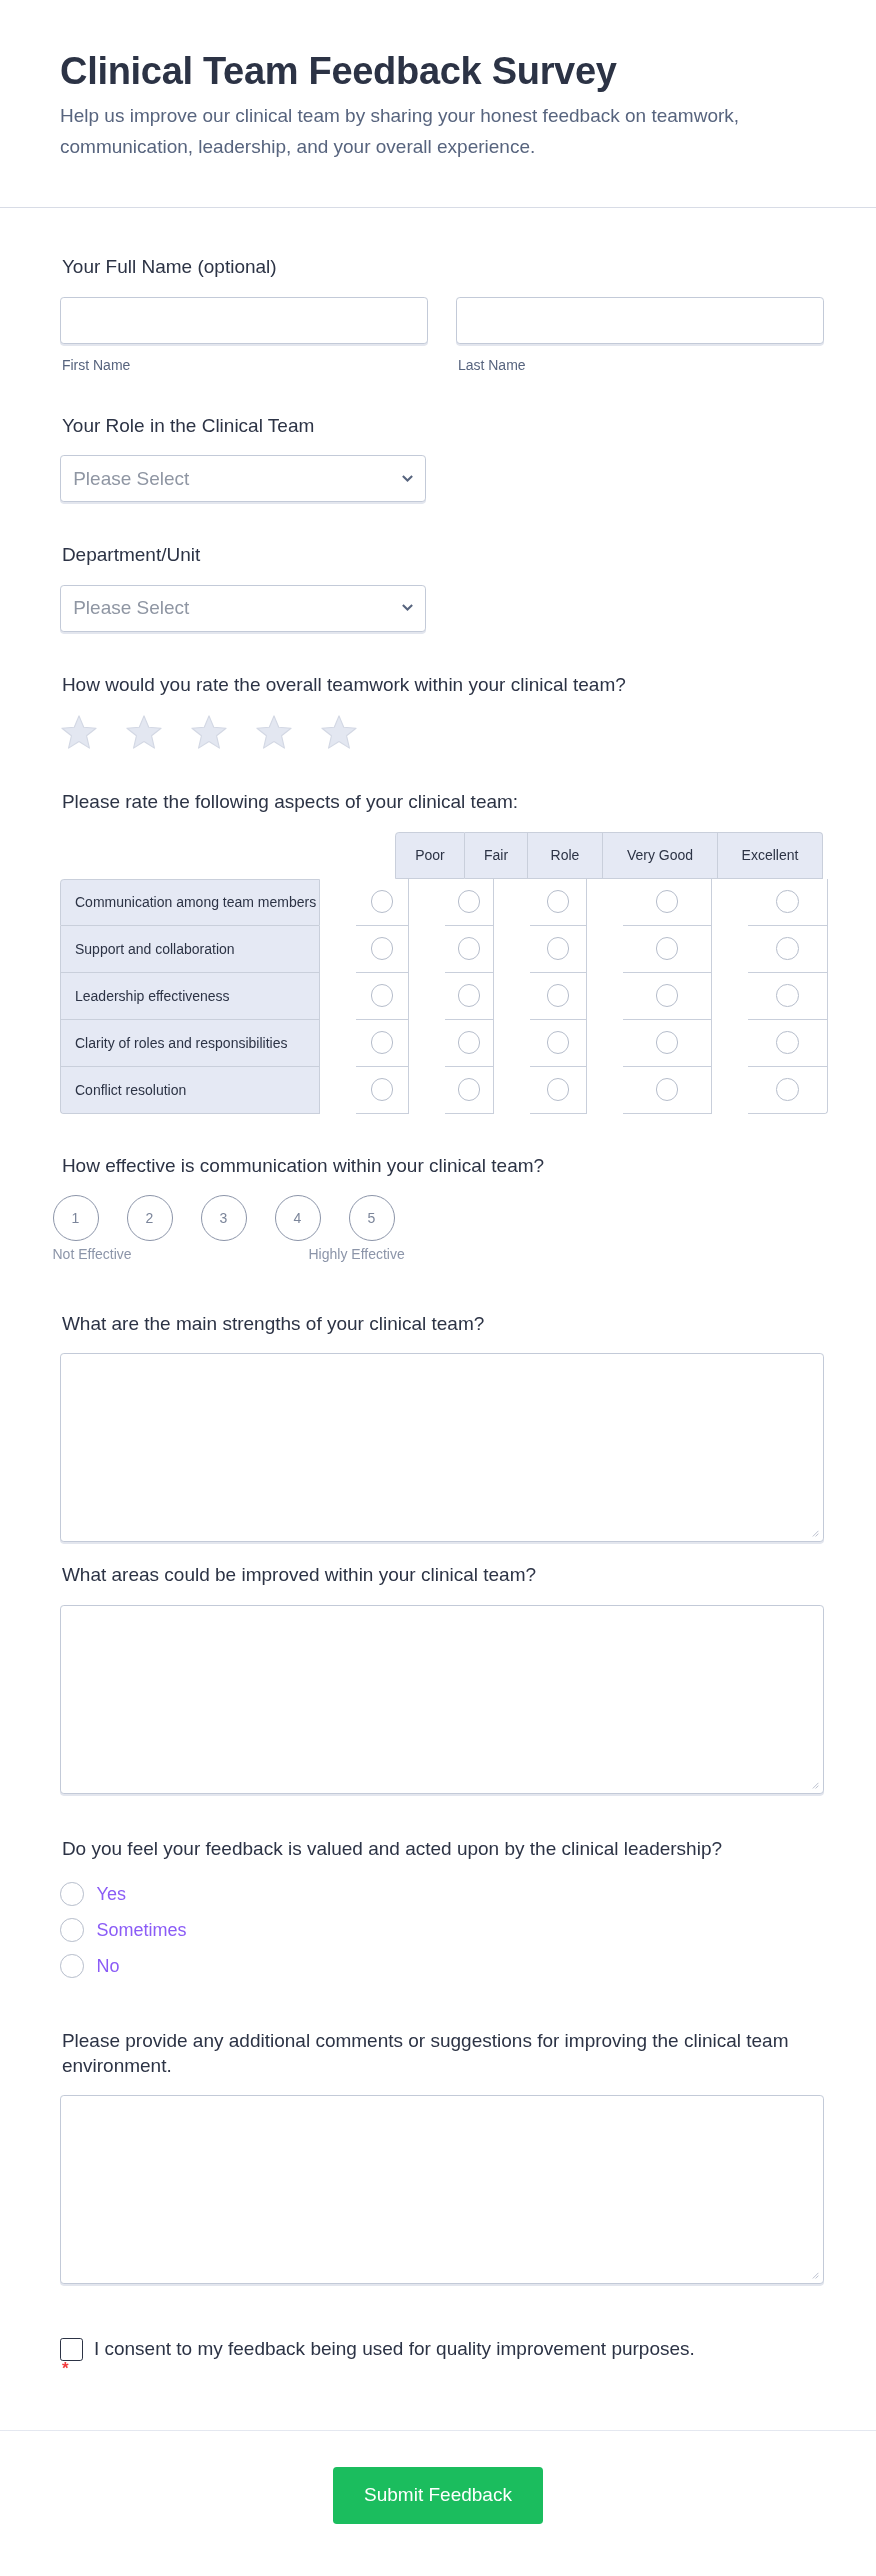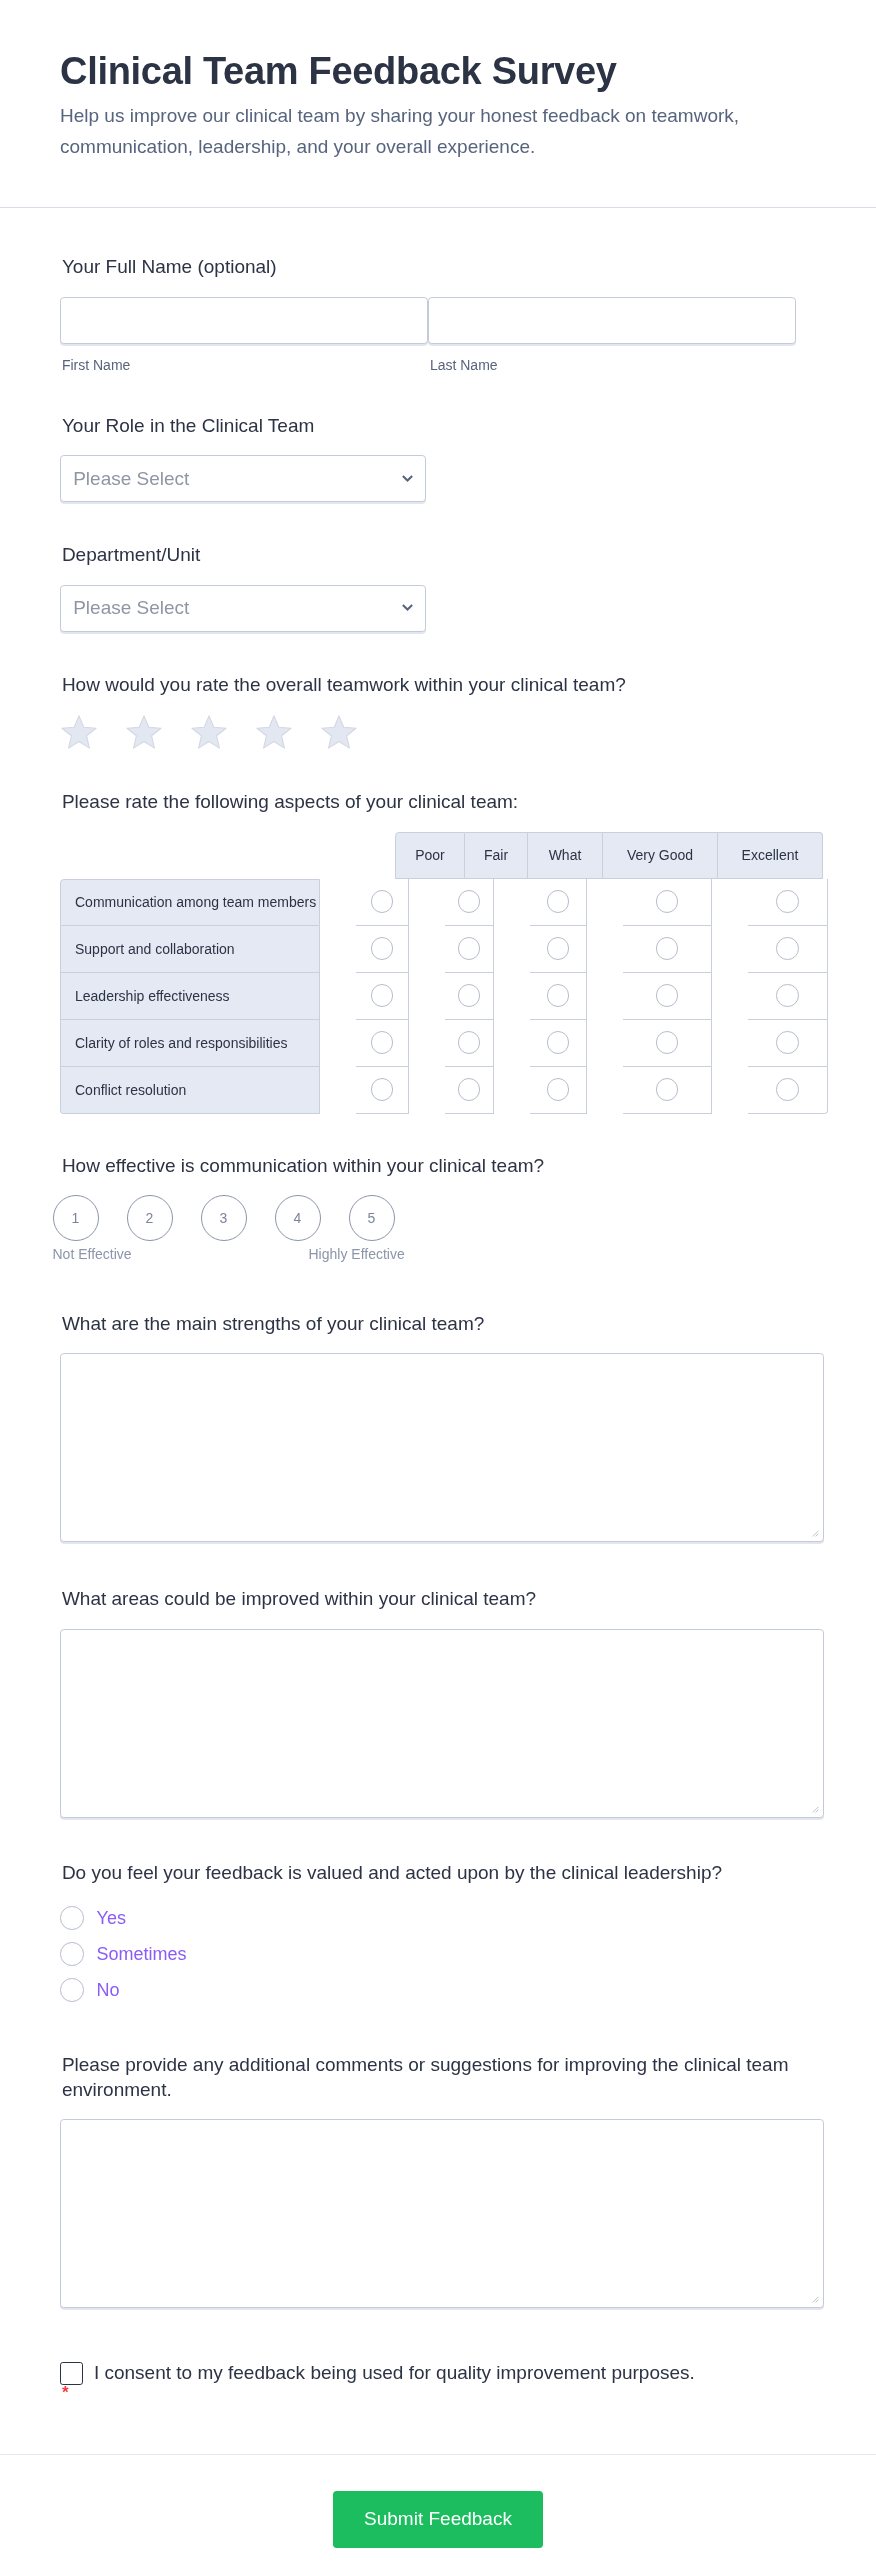--- a/index.html
+++ b/index.html
@@ -7,21 +7,21 @@
   body { font-family: "Liberation Sans", "DejaVu Sans", sans-serif; color: #2c3345; }
 
   .header { padding: 49px 60px 45px 60px; border-bottom: 0.9px solid #d8dce6; height: 208px; }
   .title { font-size: 38px; font-weight: 700; color: #2c3345; letter-spacing: -0.3px; line-height: 45px; }
   .subtitle { margin-top: 5.7px; font-size: 19px; line-height: 31px; color: #57647e; }
 
   .form { padding: 0 47px 0 60px; }
   .q { position: relative; }
   .q-label { font-size: 19px; color: #2c3345; line-height: 24.5px; padding-left: 1.9px; }
 
-  .name-row { display: flex; margin-top: 17px; }
+  .name-row { display: flex; gap: 28px; margin-top: 17px; }
   .name-col { width: 368px; }
   .text-input { width: 368px; height: 47px; border: 0.9px solid #c3cad8; border-radius: 3.8px; background: #fff; display: block; box-shadow: 0 1.9px 0 #e3e6ee; }
   .sub-label { margin-top: 13px; font-size: 14px; color: #57647e; padding-left: 1.9px; }
 
   .select { width: 366px; height: 47px; border: 0.9px solid #c3cad8; border-radius: 3.8px; background: #fff; display: flex; align-items: center; justify-content: space-between; padding: 0 11.3px 0 12.2px; margin-top: 17px; box-shadow: 0 1.9px 0 #e3e6ee; }
   .select-text { font-size: 19px; color: #8f96a3; }
   .chev { width: 13px; height: 9.4px; }
 
   .stars { display: flex; gap: 27px; margin-top: 17px; padding-left: 0; }
   .star { width: 38px; height: 36px; }
@@ -124,21 +124,21 @@
         </svg>
     </div>
   </div>
 
   <div class="q" style="padding-top:40px;">
     <div class="q-label">Please rate the following aspects of your clinical team:</div>
     <div class="matrix">
       <div class="m-head">
         <div class="m-hcell" style="width:70px;">Poor</div>
         <div class="m-hcell" style="width:63px;">Fair</div>
-        <div class="m-hcell" style="width:75px;">What</div>
+        <div class="m-hcell" style="width:75px;">Role</div>
         <div class="m-hcell" style="width:115px;">Very Good</div>
         <div class="m-hcell" style="width:105px;">Excellent</div>
       </div>
       <div class="m-body">
         <div class="m-row">
           <div class="m-rlabel" style="border-top:0.9px solid #c9cfdb;border-top-left-radius:3.8px;">Communication among team members</div>
           <div class="m-cell" style="width:70px;">
               <span class="radio"></span>
             </div>
           <div class="m-cell" style="width:63px;">
@@ -247,21 +247,21 @@
 
   <div class="q" style="padding-top:47px;">
     <div class="q-label">What are the main strengths of your clinical team?</div>
     <div class="textarea">
       <svg class="grip" viewBox="0 0 10 10">
           <path d="M9 3 L3 9 M9 6 L6 9" stroke="#b6bdcb" stroke-width="1"></path>
         </svg>
     </div>
   </div>
 
-  <div class="q" style="padding-top:45px;">
+  <div class="q" style="padding-top:21px;">
     <div class="q-label">What areas could be improved within your clinical team?</div>
     <div class="textarea">
       <svg class="grip" viewBox="0 0 10 10">
           <path d="M9 3 L3 9 M9 6 L6 9" stroke="#b6bdcb" stroke-width="1"></path>
         </svg>
     </div>
   </div>
 
   <div class="q" style="padding-top:43px;">
     <div class="q-label">Do you feel your feedback is valued and acted upon by the clinical leadership?</div>

